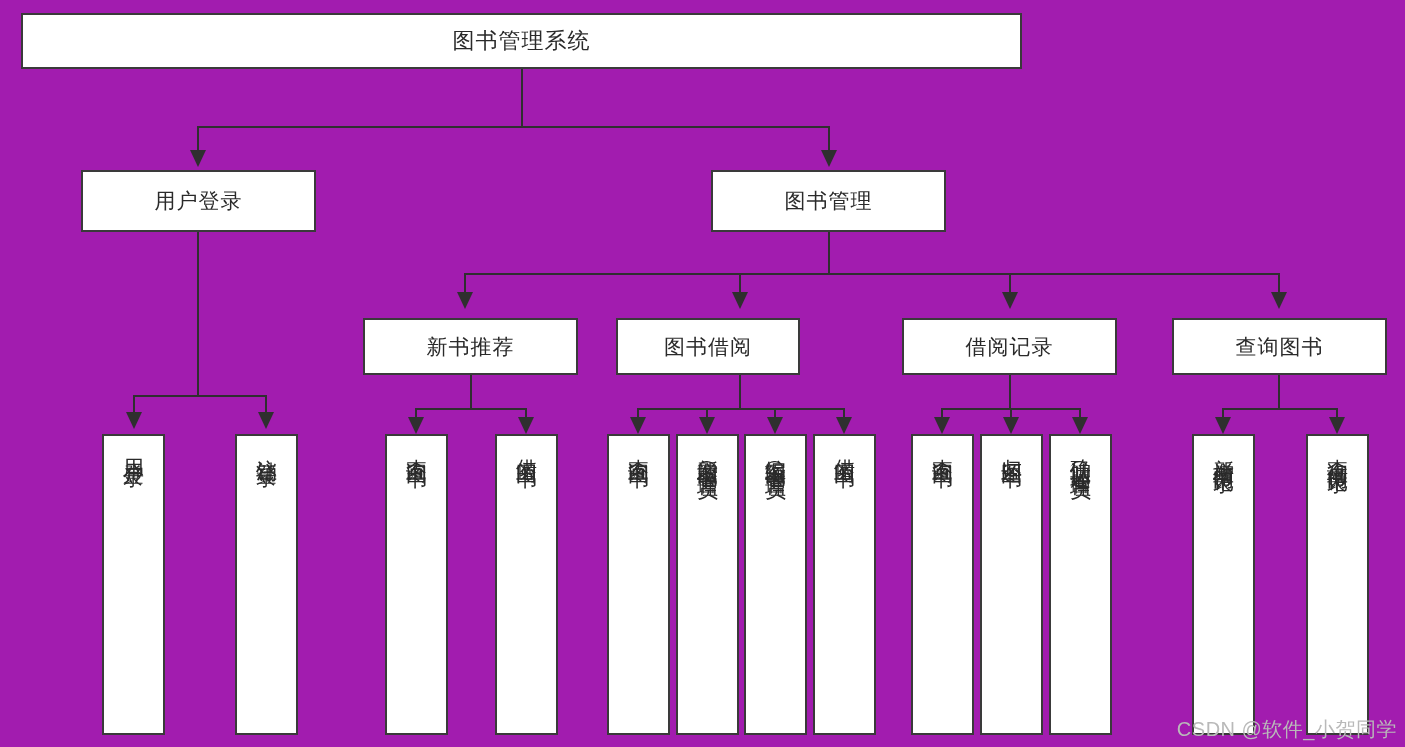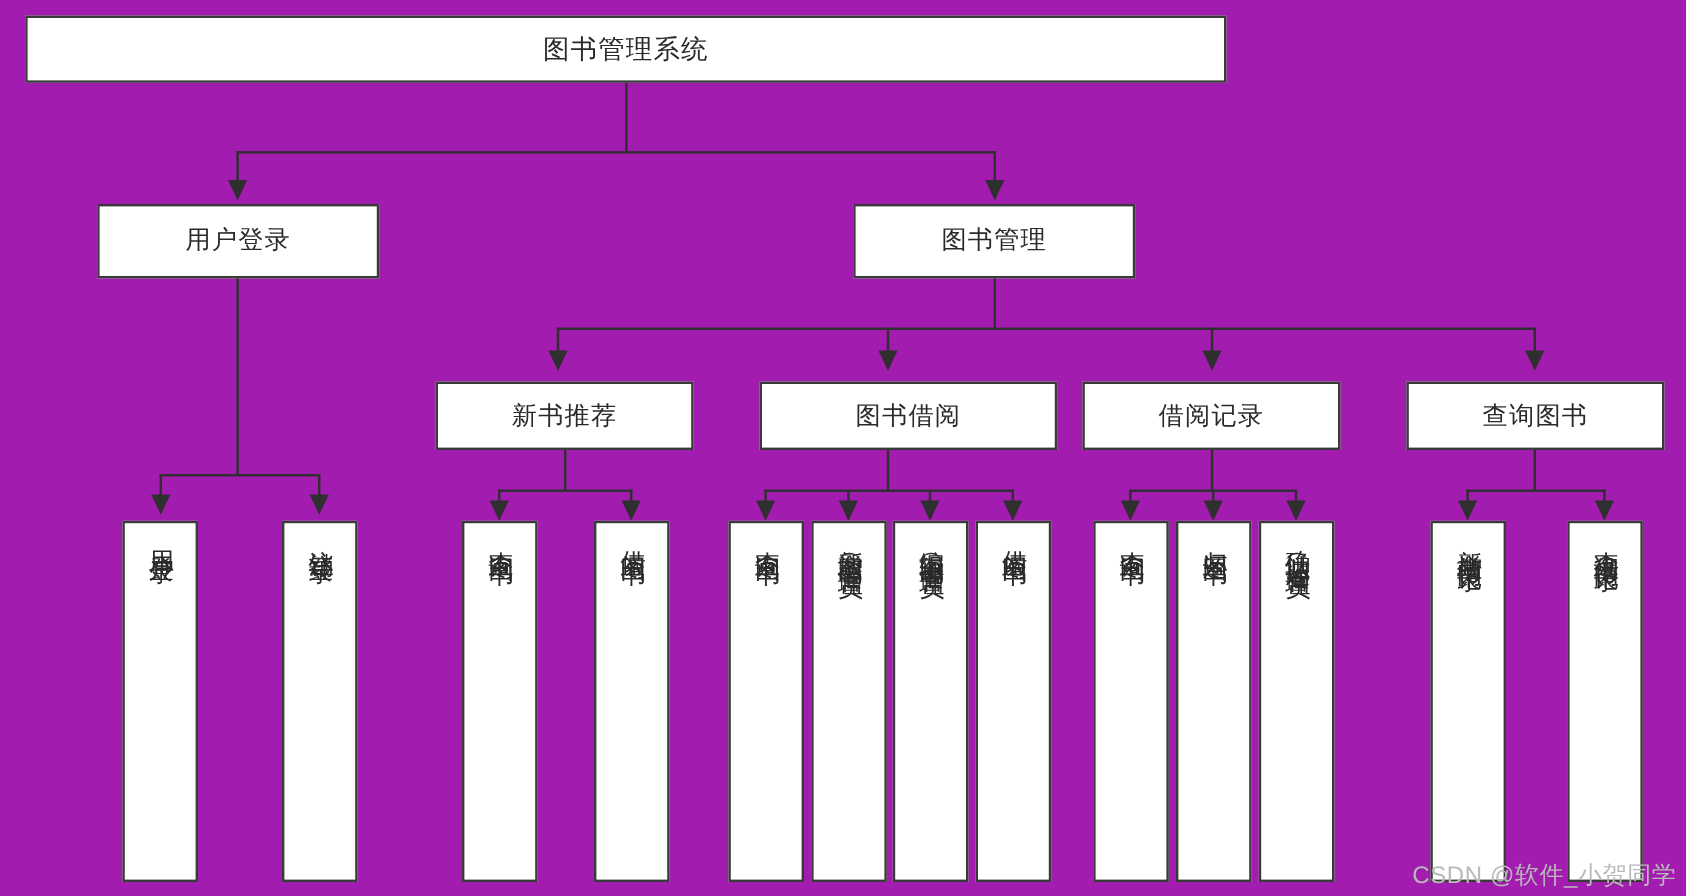--- a/index.html
+++ b/index.html
@@ -119,21 +119,21 @@
 
   <div class="vline" style="left:1009px;top:273px;width:2px;height:22px;"></div>
   <div class="arrow" style="left:1002px;top:292px;"></div>
 
   <div class="vline" style="left:1278px;top:273px;width:2px;height:22px;"></div>
   <div class="arrow" style="left:1271px;top:292px;"></div>
 
   <div class="node h" style="left:363px;top:318px;width:215px;height:57px;">
     <span>新书推荐</span>
   </div>
-  <div class="node h" style="left:633px;top:318px;width:248px;height:57px;">
+  <div class="node h" style="left:616px;top:318px;width:184px;height:57px;">
     <span>图书借阅</span>
   </div>
   <div class="node h" style="left:902px;top:318px;width:215px;height:57px;">
     <span>借阅记录</span>
   </div>
   <div class="node h" style="left:1172px;top:318px;width:215px;height:57px;">
     <span>查询图书</span>
   </div>
 
   <div class="vline" style="left:470px;top:375px;width:2px;height:34px;"></div>

